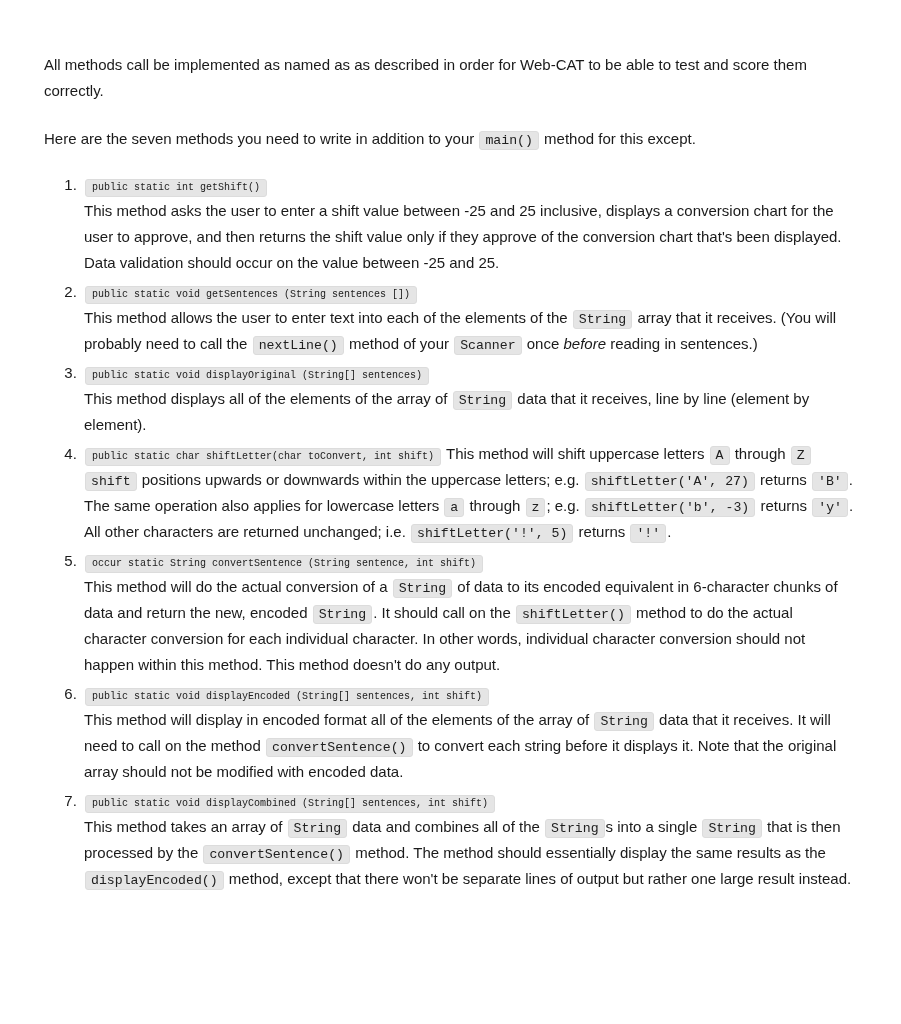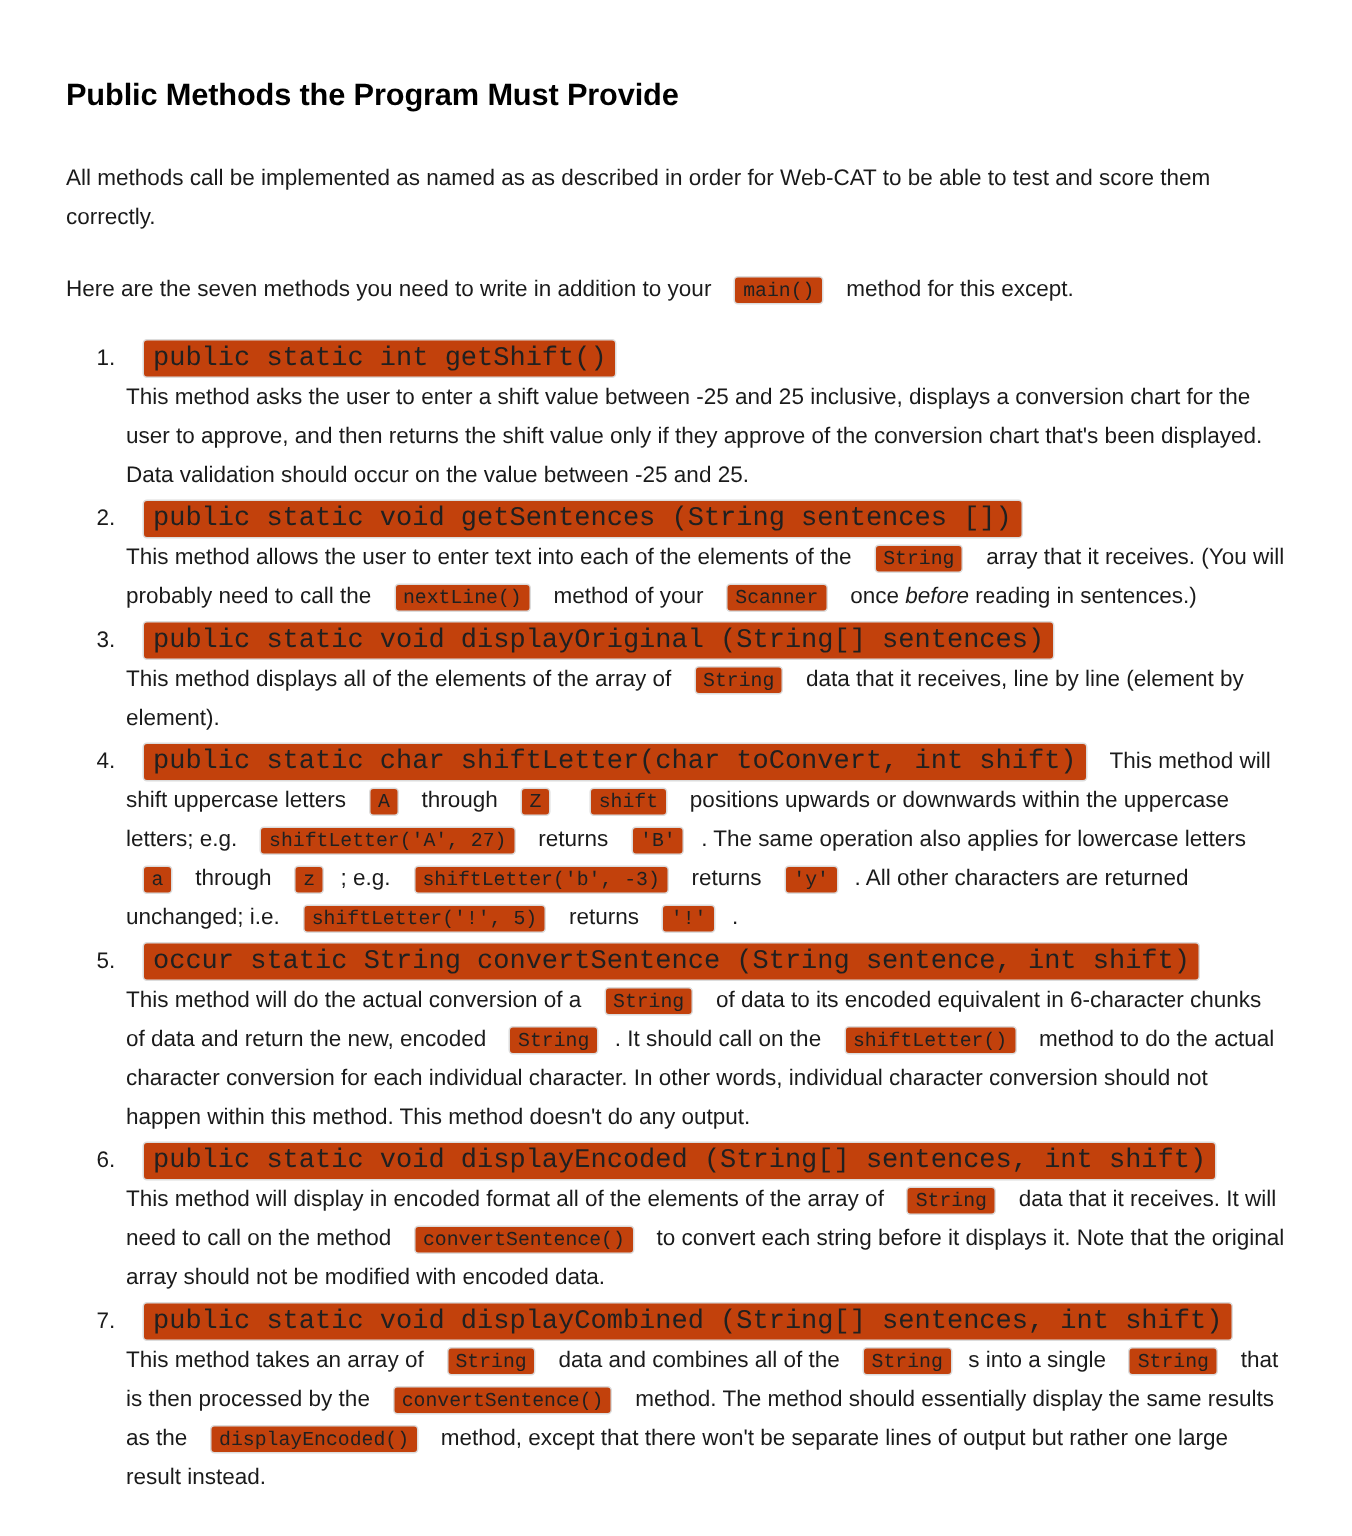--- a/index.html
+++ b/index.html
@@ -51,45 +51,44 @@
   }
   .sig-line {
     margin: 0;
   }
   .desc {
     margin: 0;
   }
   code.chip {
     font-family: "Liberation Mono", monospace;
     font-size: 13.2px;
-    background: #c2410c;
+    background: #e5e5e5;
     border: 1px solid #dcdcdc;
     border-radius: 3px;
     padding: 2px 5px;
     color: #202020;
     white-space: pre;
     line-height: 1;
     display: inline-block;
     vertical-align: baseline;
-    margin: 0 11px;
+    margin: 0 1px;
   }
   code.chip.sig {
-    font-size: 18px;
+    font-size: 10px;
     padding: 3px 6px;
   }
   em.it {
     font-style: italic;
   }
 </style>
 </head>
 <body>
 
 <div class="page">
 
-  <h1 class="title">Public Methods the Program Must Provide</h1>
 
   <p class="para">All methods call be implemented as named as as described in order for Web-CAT to be able to test and score them correctly.</p>
 
   <p class="para tight"><span>Here are the seven methods you need to write in addition to your</span> <code class="chip">main()</code> <span>method for this except.</span></p>
 
   <ol class="methods">
 
     <li>
       <div class="sig-line"><code class="chip sig">public static int getShift()</code></div>
       <div class="desc">This method asks the user to enter a shift value between -25 and 25 inclusive, displays a conversion chart for the user to approve, and then returns the shift value only if they approve of the conversion chart that's been displayed. Data validation should occur on the value between -25 and 25.</div>

